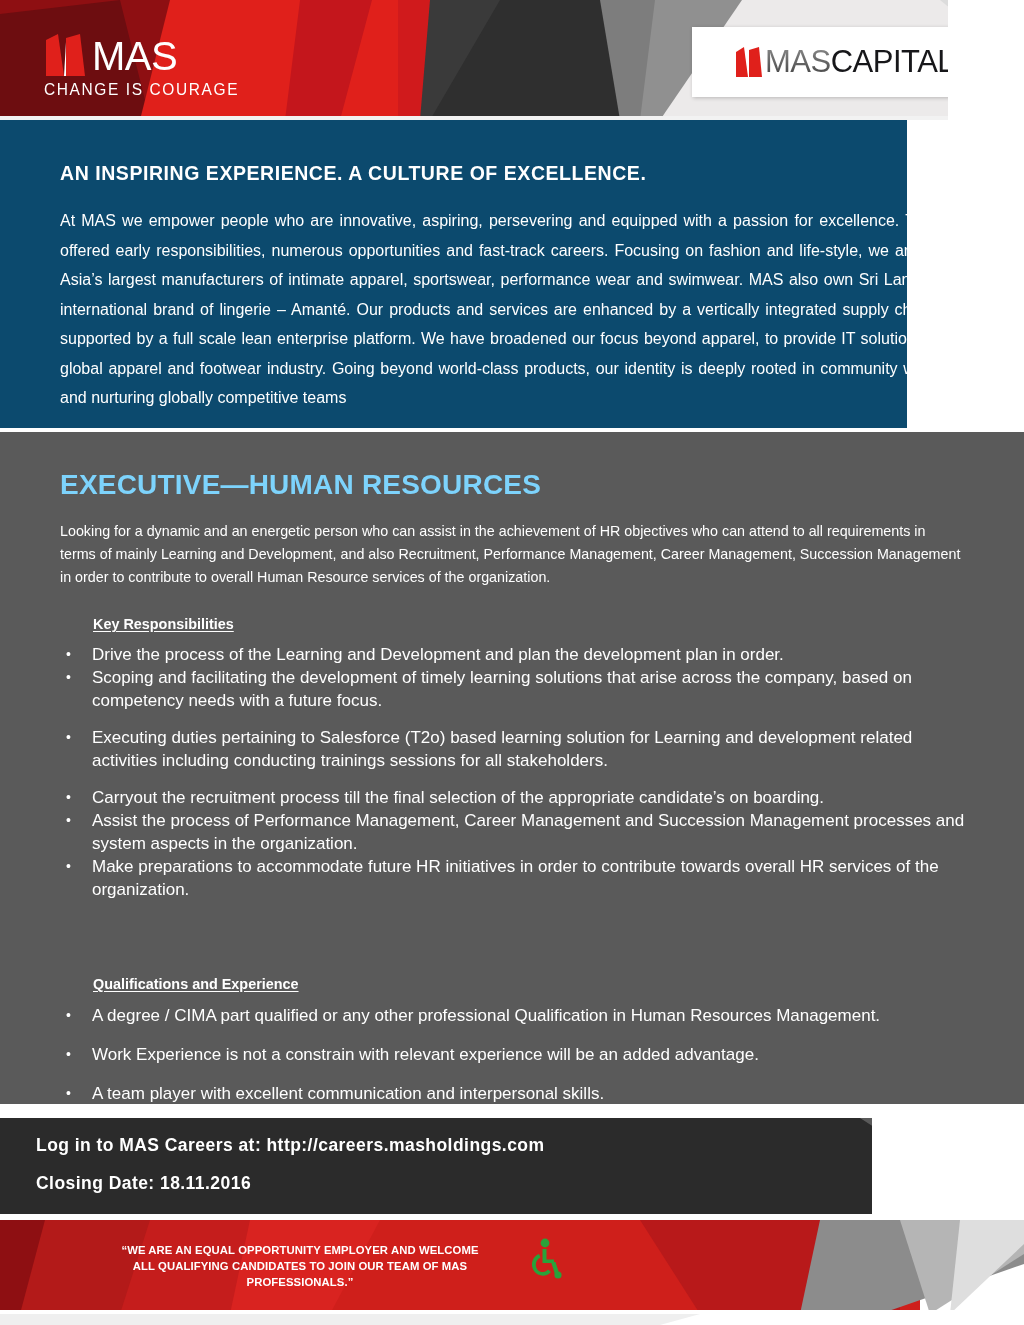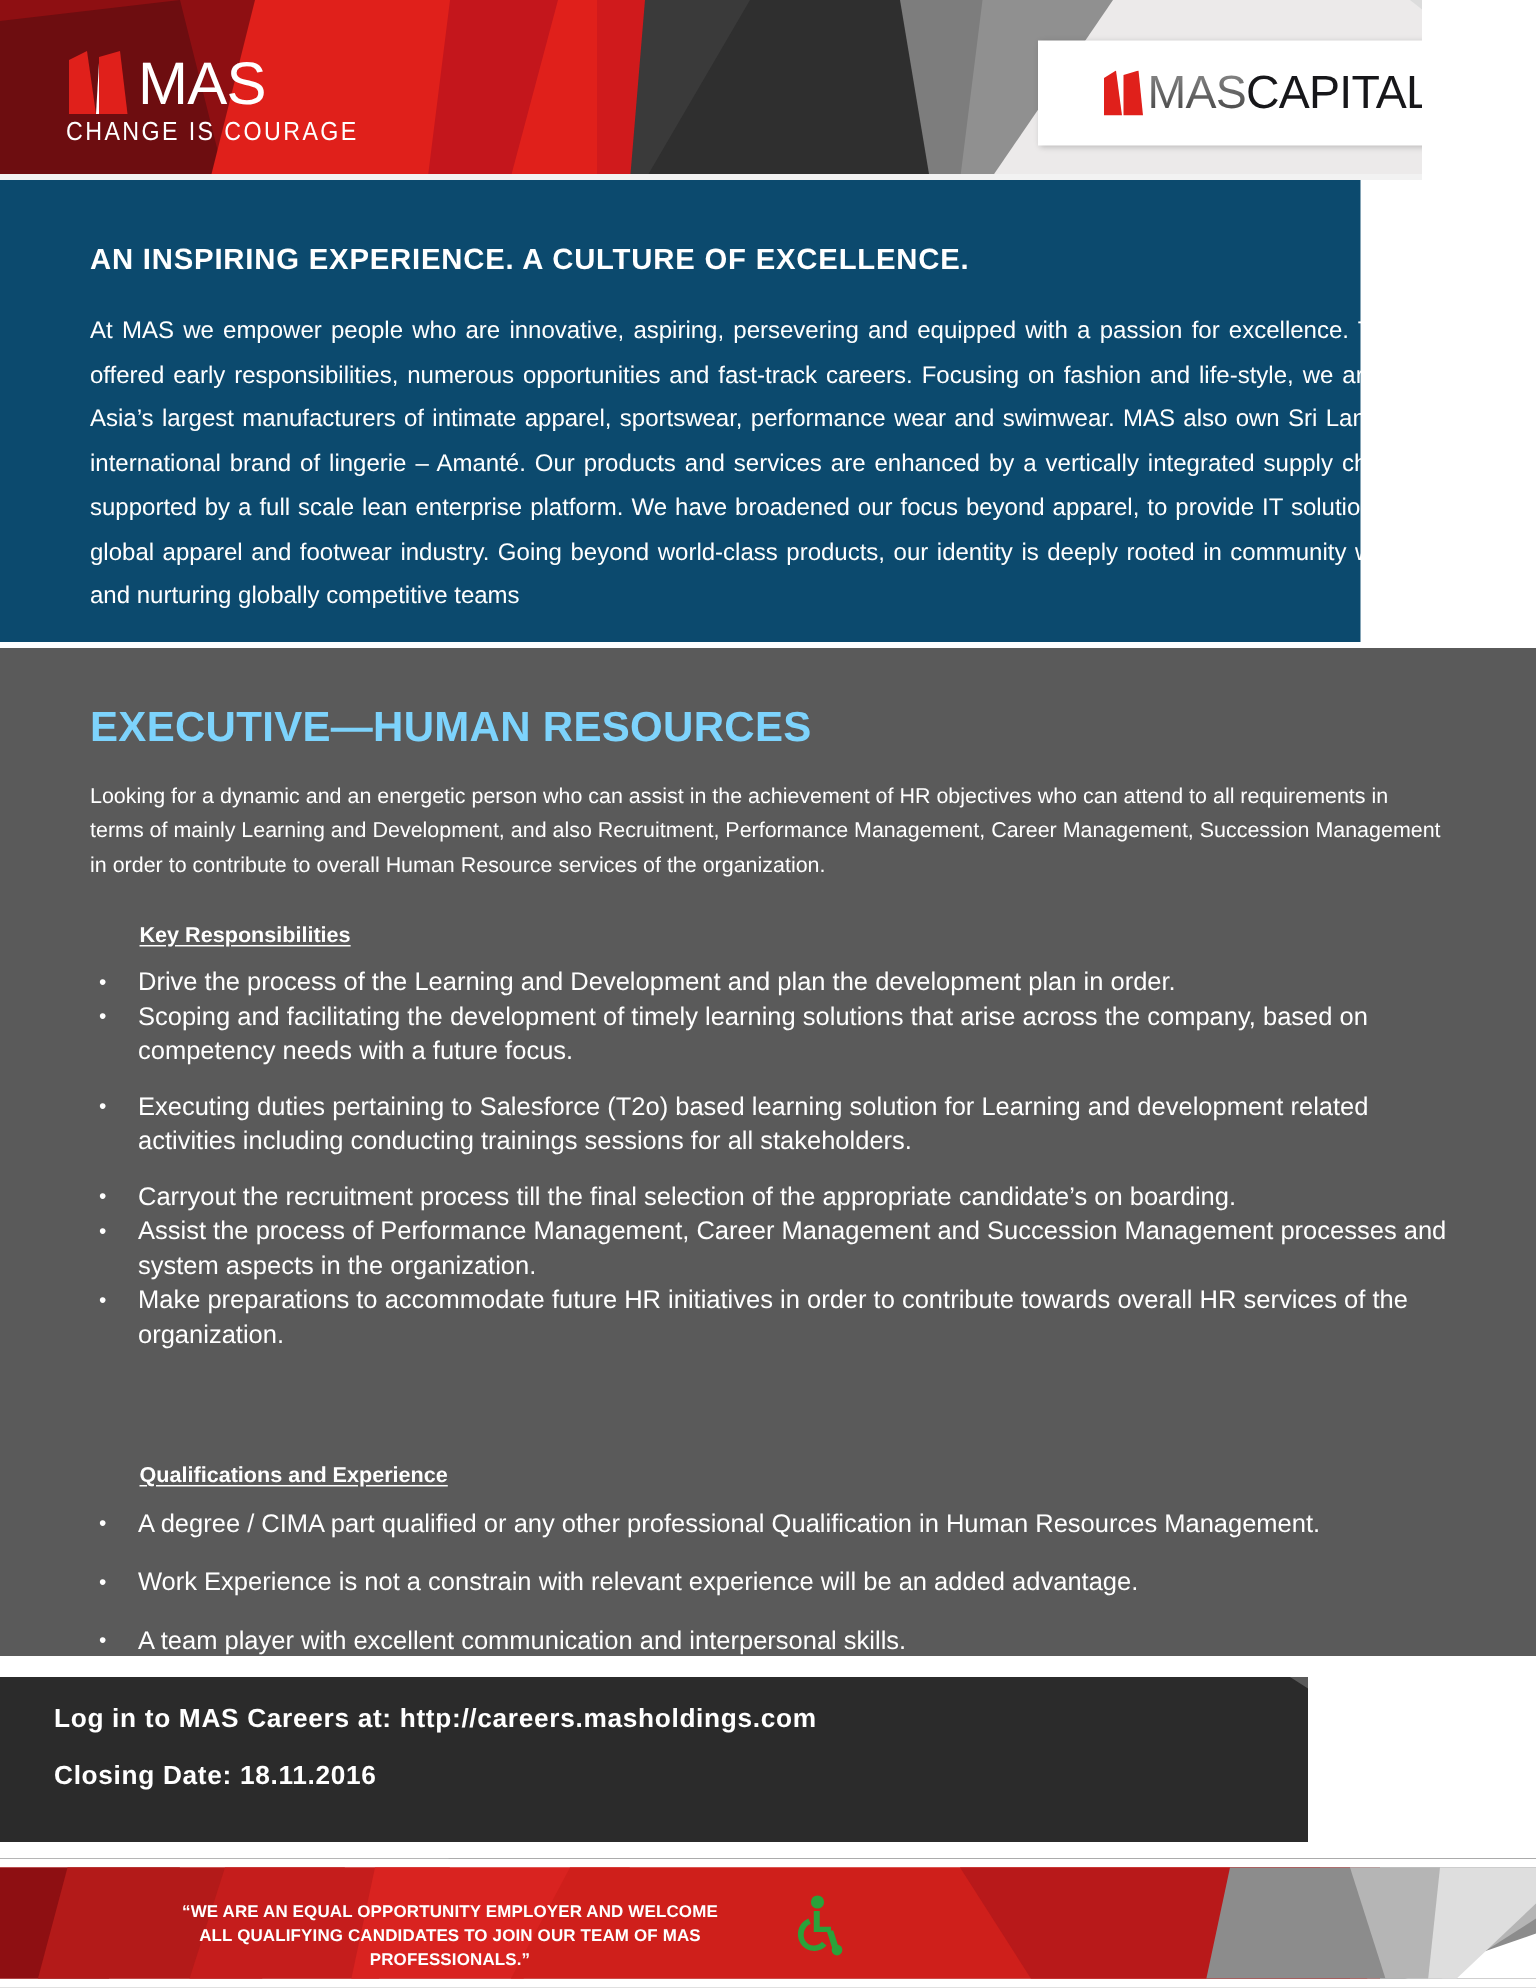--- a/index.html
+++ b/index.html
@@ -116,22 +116,22 @@
     position:absolute; left:36px; top:17px; color:#ffffff;
     font-size:17.5px; font-weight:bold; letter-spacing:0.45px;
   }
   .cta-line2 {
     position:absolute; left:36px; top:55px; color:#ffffff;
     font-size:17.5px; font-weight:bold; letter-spacing:0.45px;
   }
 
   
   .footer {
-    position:absolute; top:1214px; left:0; width:1024px; height:80px;
-    overflow:hidden; background:#404040;margin-top:25px;
+    position:absolute; top:1214px; left:0; width:1024px; height:111px;
+    overflow:hidden; background:#404040;
   }
   .footer-svg { position:absolute; top:0; left:0; width:1024px; height:111px; }
   .eeo-wrap {
     position:absolute; left:80px; top:28px; width:440px;
     text-align:center;
   }
   .eeo-text {
     color:#ffffff; font-size:11.3px; font-weight:bold;
     line-height:16px; letter-spacing:0.1px;
   }

